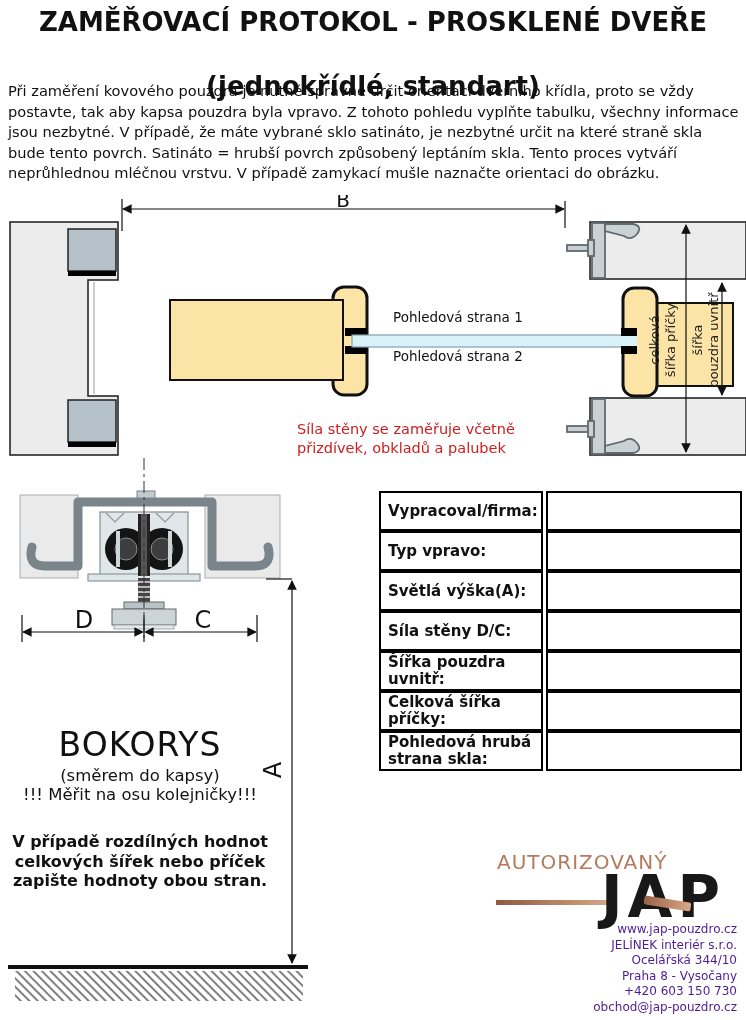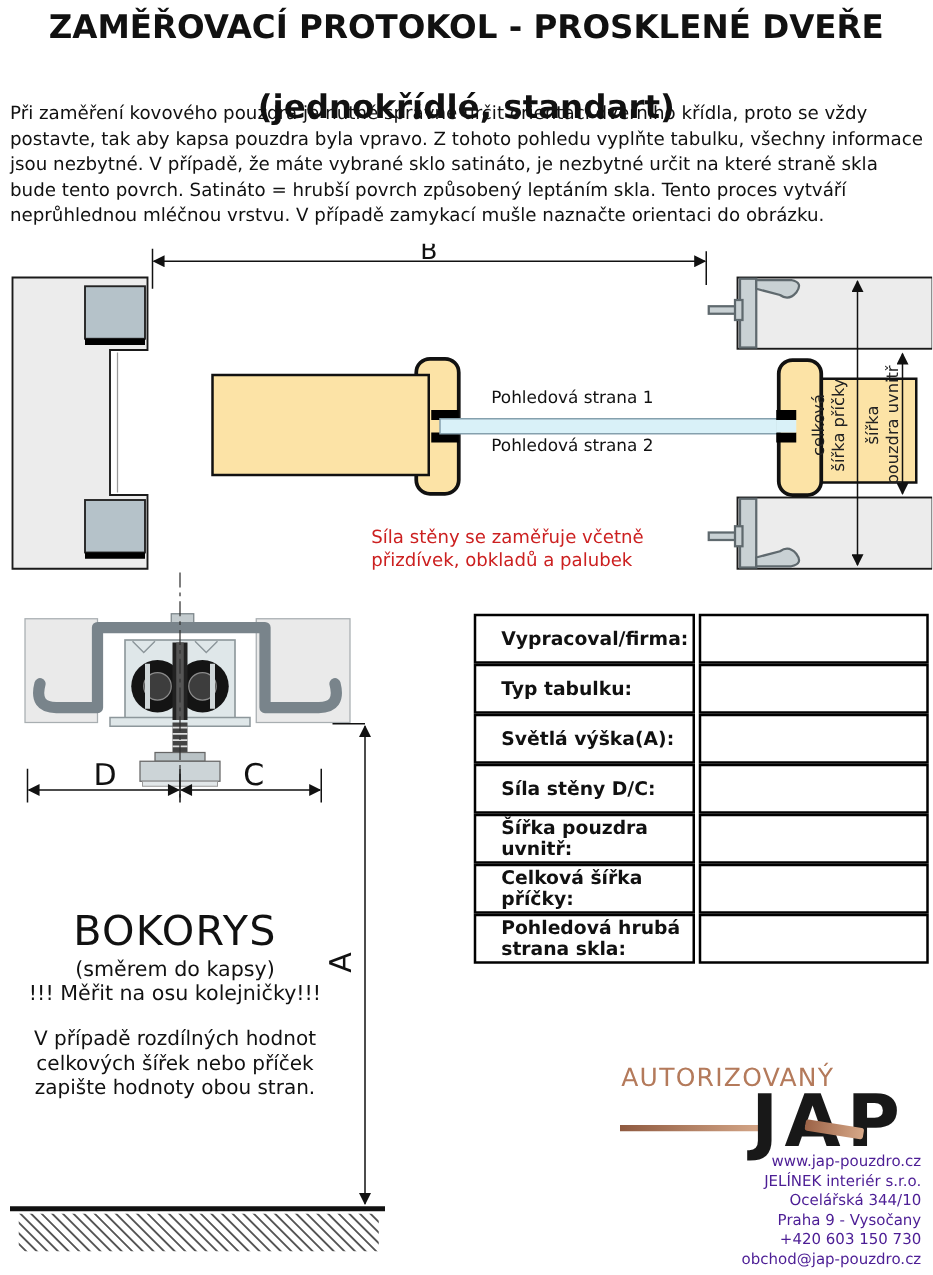--- a/index.html
+++ b/index.html
@@ -14,24 +14,24 @@
   svg.side{top:455px;}
   .dim-label{font-size:20px;fill:#111;}
   .dim-label-big{font-size:24px;fill:#111;}
   .small-label{font-size:13.5px;fill:#111;}
   .rot-label{font-size:13px;fill:#222;}
   .red-note{font-size:14.5px;fill:#cc2020;}
   .bokorys{position:absolute;left:8px;top:727px;width:264px;text-align:center;}
   .bokorys-title{font-size:33px;font-weight:400;letter-spacing:1px;line-height:36px;}
   .bokorys-sub{font-size:16.5px;line-height:19px;margin-top:3px;}
   .bokorys-warn{font-size:16.5px;line-height:19px;}
-  .bokorys-note{font-size:16px;line-height:19.5px;margin-top:17px;}
+  .bokorys-note{font-size:16px;line-height:19.5px;margin-top:28px;font-weight:bold;}
   table.form{position:absolute;left:376px;top:491px;border-collapse:separate;border-spacing:3px 0;}
   table.form td{border:2px solid #000;height:34px;vertical-align:middle;}
-  td.flabel{width:146px;font-weight:bold;font-size:15px;line-height:17px;padding:1px 3px 1px 20px;}
+  td.flabel{width:146px;font-weight:bold;font-size:15px;line-height:17px;padding:1px 3px 1px 7px;}
   td.fvalue{width:190px;}
   .badge{position:absolute;left:497px;top:851px;color:#b47a5b;font-weight:normal;
          font-size:20px;line-height:22px;letter-spacing:1px;}
   .badge-bar{position:absolute;left:496px;top:900px;width:120px;height:5px;
              background:linear-gradient(90deg,#8f5a40,#d9ab8c);}
   .brand{position:absolute;left:601px;top:866px;font-size:58px;line-height:62px;
          font-weight:bold;letter-spacing:5px;color:#181818;}
   .ribbon{position:absolute;left:644px;top:899px;width:47px;height:9px;
           background:linear-gradient(90deg,#9c6347,#d7a888);transform:rotate(9deg);border-radius:2px;}
   .contact{position:absolute;right:9px;top:922px;width:240px;text-align:right;
@@ -170,21 +170,21 @@
     <div class="bokorys-note">V případě rozdílných hodnot celkových šířek nebo příček zapište hodnoty obou stran.</div>
   </div>
 
   <table class="form">
     <tbody>
       <tr>
         <td class="flabel">Vypracoval/firma:</td>
         <td class="fvalue"></td>
       </tr>
       <tr>
-        <td class="flabel">Typ tabulku:</td>
+        <td class="flabel">Typ vpravo:</td>
         <td class="fvalue"></td>
       </tr>
       <tr>
         <td class="flabel">Světlá výška(A):</td>
         <td class="fvalue"></td>
       </tr>
       <tr>
         <td class="flabel">Síla stěny D/C:</td>
         <td class="fvalue"></td>
       </tr>
@@ -208,18 +208,18 @@
   </div>
   <div class="badge-bar"></div>
 
   <div class="brand">JAP</div>
   <div class="ribbon"></div>
 
   <div class="contact">
     <div>www.jap-pouzdro.cz</div>
     <div>JELÍNEK interiér s.r.o.</div>
     <div>Ocelářská 344/10</div>
-    <div>Praha 9 - Vysočany</div>
+    <div>Praha 8 - Vysočany</div>
     <div>+420 603 150 730</div>
     <div>obchod@jap-pouzdro.cz</div>
   </div>
 
 </div>
 
 </body></html>

